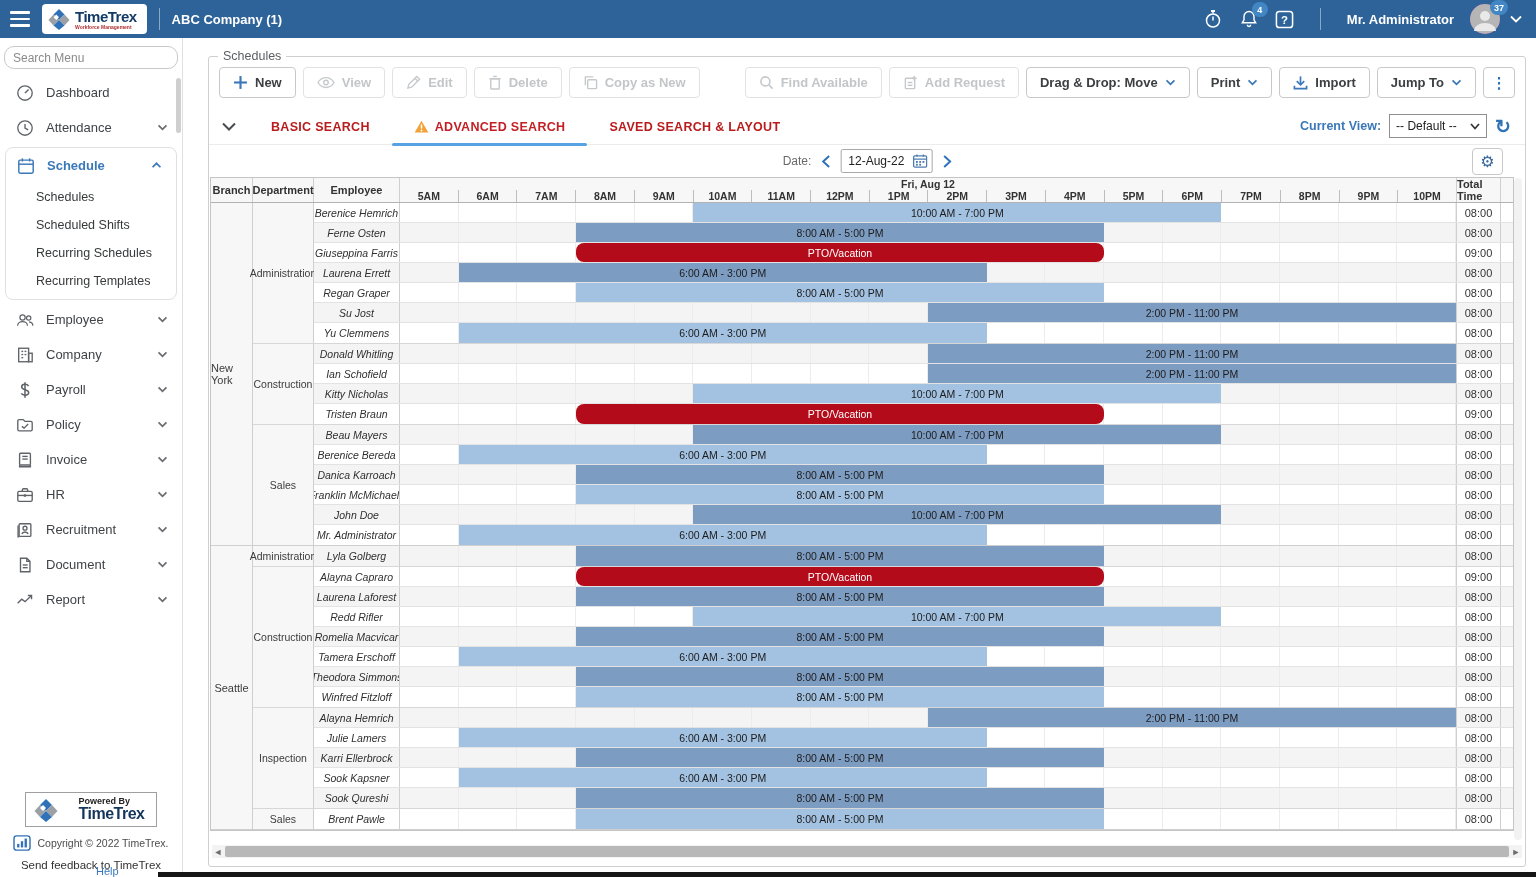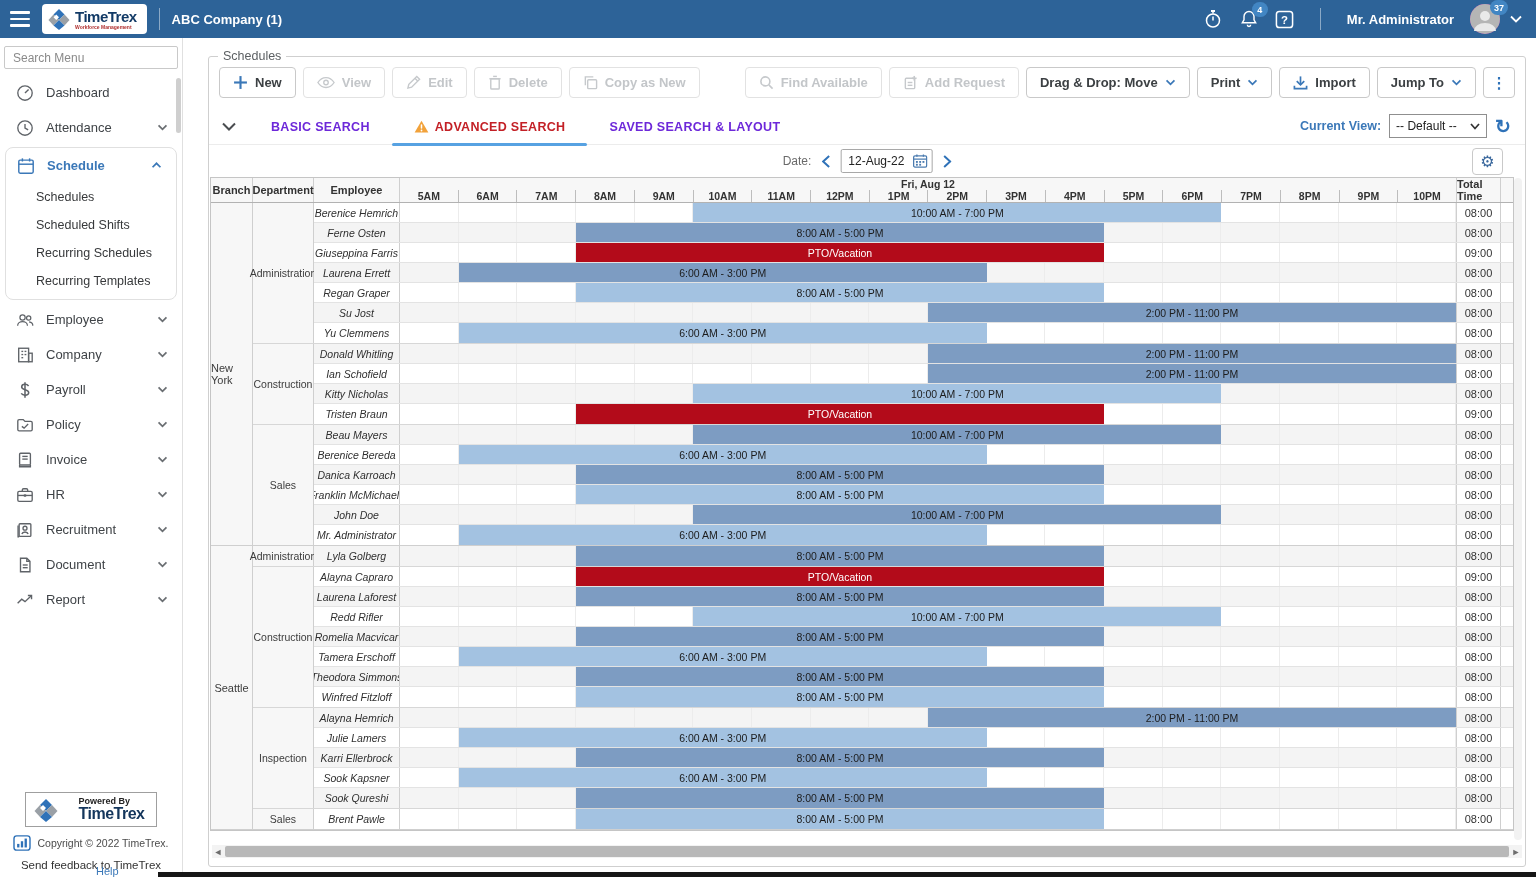--- a/index.html
+++ b/index.html
@@ -25,21 +25,21 @@
            border-radius:8px; font-size:9px; font-weight:bold; color:#fff; display:flex; align-items:center; justify-content:center; }
   .user-name { font-size:13px; font-weight:bold; margin:0 6px 0 4px; }
   .avatar { position:relative; width:30px; height:30px; border-radius:50%; background:#a21caf; overflow:visible; }
   .avatar svg { position:absolute; left:0; top:0; }
   .avatar .badge { top:-4px; right:-8px; }
 
   
   .sidebar { position:absolute; left:0; top:38px; width:183px; height:839px; background:#fff;
              border-right:1px solid #e0e0e0; }
   .search-box { margin:8px 4px 6px 4px; }
-  .search-box input { width:100%; height:23px; border:1px solid #c9c9c9; border-radius:2px; padding:0 8px;
+  .search-box input { width:100%; height:23px; border:1px solid #c9c9c9; border-radius:10px; padding:0 8px;
                       font-size:12px; color:#444; font-family:inherit; }
   .search-box input::placeholder { color:#8a8a8a; }
   .nav { margin-top:4px; }
   .nav-item { height:35px; display:flex; align-items:center; padding:0 14px 0 16px; cursor:pointer;
               font-size:13px; color:#3f4347; }
   .nav-item .nico { width:18px; height:18px; margin-right:12px; display:flex; align-items:center; justify-content:center; }
   .nav-item .chev { margin-left:auto; display:flex; }
   .nav-item.active { color:#3b78b8; font-weight:bold; }
   .nav-group { border:1px solid #e0e0e0; border-radius:8px; margin:2px 5px; padding-bottom:4px; }
   .nav-group .nav-item { padding-left:11px; }
@@ -71,21 +71,21 @@
   .btn.disabled { color:#c3c6c9; border-color:#e2e2e2; cursor:default;justify-content:space-between; }
   .btn .bico { display:flex; align-items:center; }
   .btn-kebab { width:32px; justify-content:center; padding:0; color:#2f72b8; font-size:15px; font-weight:bold; }
   .tb-spacer { margin-left:auto; }
 
   
   .tabsrow { position:absolute; left:0; right:0; top:51px; height:37px; border-bottom:1px solid #ececec;
              display:flex; align-items:center; }
   .tabs-collapse { width:40px; display:flex; justify-content:center; cursor:pointer; }
   .tab { position:relative; height:37px; display:flex; align-items:center; gap:6px; padding:0 22px;
-         font-size:12.5px; font-weight:bold; color:#6d28d9; letter-spacing:.3px; cursor:pointer; }
+         font-size:12.5px; font-weight:bold; color:#b91c1c; letter-spacing:.3px; cursor:pointer; }
   .tab.warn { color:#c32026; }
   .tab.active::after { content:""; position:absolute; left:0; right:0; bottom:-1px; height:3px; background:#57a2e2; border-radius:2px; }
   .cv-area { margin-left:auto; display:flex; align-items:center; gap:8px; padding-right:14px; }
   .cv-label { font-size:12.5px; font-weight:bold; color:#3b78b8; }
   .cv-select { width:98px; height:24px; border:1px solid #8f8f8f; background:#fff; font-size:12px; color:#222;
                display:flex; align-items:center; justify-content:space-between; padding:0 6px; cursor:pointer; }
   .refresh { color:#2f72b8; font-size:19px; font-weight:bold; cursor:pointer; line-height:1; }
 
   
   .daterow { position:absolute; left:0; right:0; top:88px; height:32px; display:flex; align-items:center; }
@@ -132,21 +132,21 @@
            color:#2f2f2f; font-size:10.5px; white-space:nowrap; overflow:hidden;font-style:italic; }
   .tcell { flex:1; position:relative; display:flex; border-right:1px solid #cfcfcf; }
   .hr-cell { flex:1; border-right:1px solid #ececec; }
   .hr-cell:last-child { border-right:none; }
   .ttcell { width:44px; display:flex; align-items:center; justify-content:center; color:#333; border-right:1px solid #cfcfcf; }
   .slcell { width:12px; }
   .srow.even .ecell, .srow.even .tcell, .srow.even .ttcell, .srow.even .slcell { background:#f4f4f4; }
   .srow.odd  .ecell, .srow.odd  .tcell, .srow.odd  .ttcell, .srow.odd .slcell { background:#fff; }
   .bar { position:absolute; top:0; bottom:0; display:flex; align-items:center; justify-content:center;
          font-size:10.5px; color:#1c1c1c; cursor:pointer; overflow:hidden; white-space:nowrap; }
-  .bar.pto { color:#fff; }
+  .bar.pto { color:#fff;border-radius:8px; }
 
   
   .v-strip { position:absolute; right:3px; top:121px; bottom:26px; width:8px; background:#f2f2f2; border-radius:4px; }
   .hscroll { position:absolute; left:3px; right:3px; bottom:8px; height:13px; background:#f3f3f3;
              display:flex; align-items:center; }
   .hs-arrow { width:12px; display:flex; align-items:center; justify-content:center; color:#6d6d6d; font-size:9px; }
   .hs-thumb { flex:1; height:11px; background:#b8b8b8; border-radius:2px; margin:0 1px; }
 
   .bottom-black { position:absolute; left:158px; right:0; bottom:0; height:5px; background:#161616; }
 

